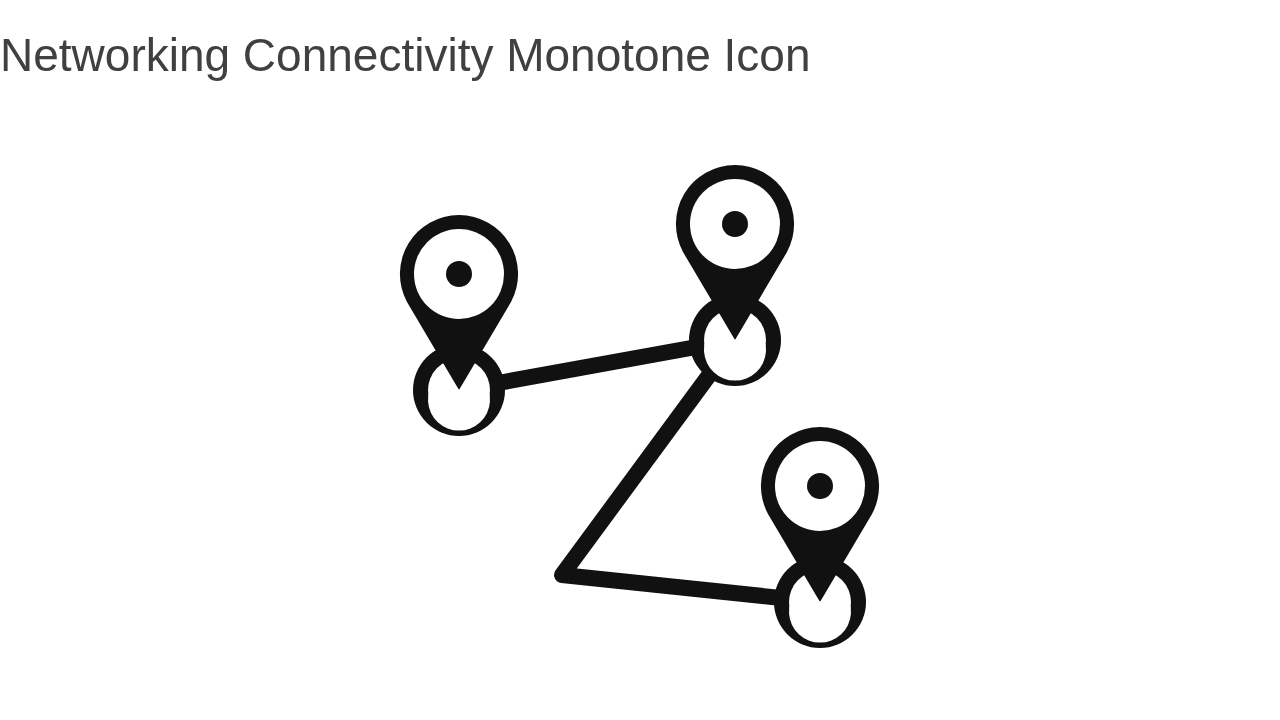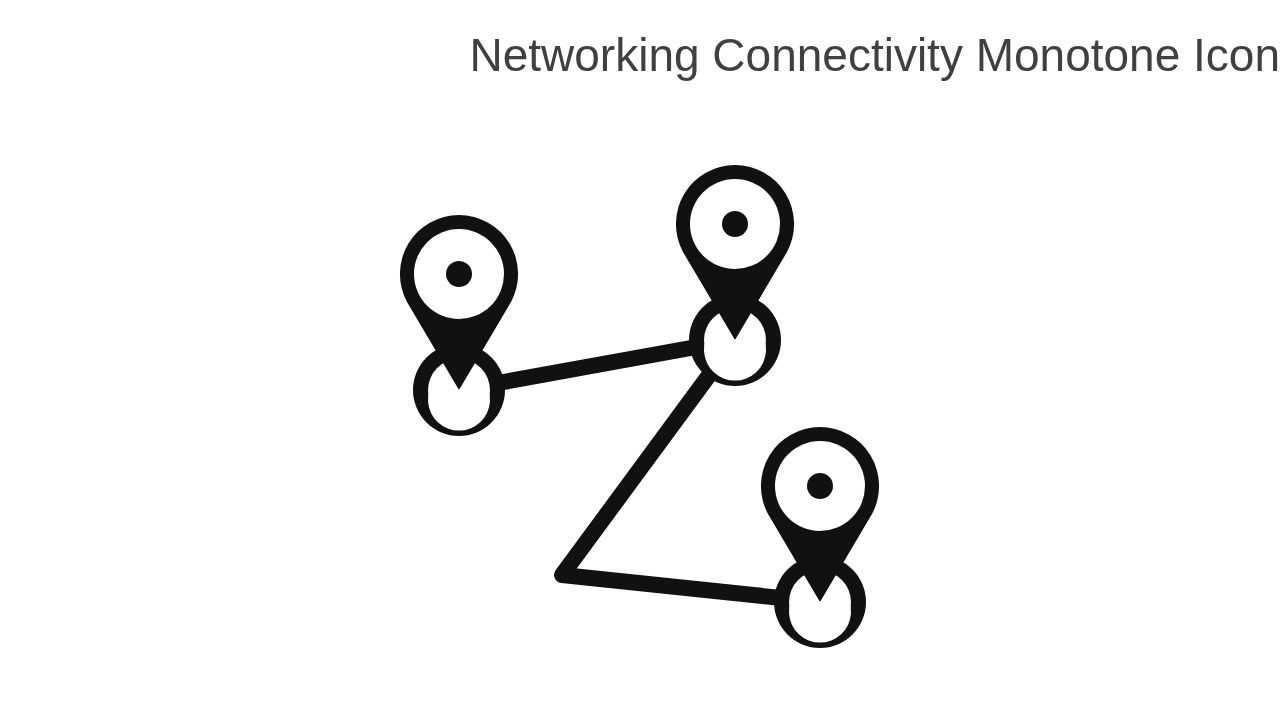--- a/index.html
+++ b/index.html
@@ -1,18 +1,18 @@
 <!DOCTYPE html>
 <html><head>
 <meta charset="utf-8">
 <style>
   html, body { margin: 0; padding: 0; background: #ffffff; }
   body { width: 1280px; height: 720px; position: relative; overflow: hidden; font-family: "Liberation Sans", sans-serif; }
   .title {
-    position: absolute; left: 0; top: 28px; width: 1280px; text-align: right;
+    position: absolute; left: 0; top: 28px; width: 1280px; text-align: left;
     font-size: 46px; color: #404040; font-family: "Liberation Sans", sans-serif; letter-spacing: 0px;
   }
   svg.icon { position: absolute; left: 0; top: 0; }
 </style>
 </head>
 <body>
 
 <div class="title">Networking Connectivity Monotone Icon</div>
 
 <svg class="icon" width="1280" height="720" viewBox="0 0 1280 720">

